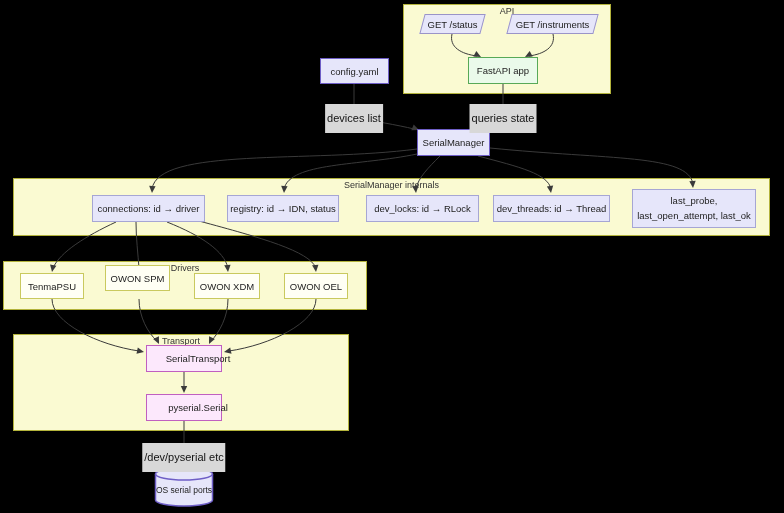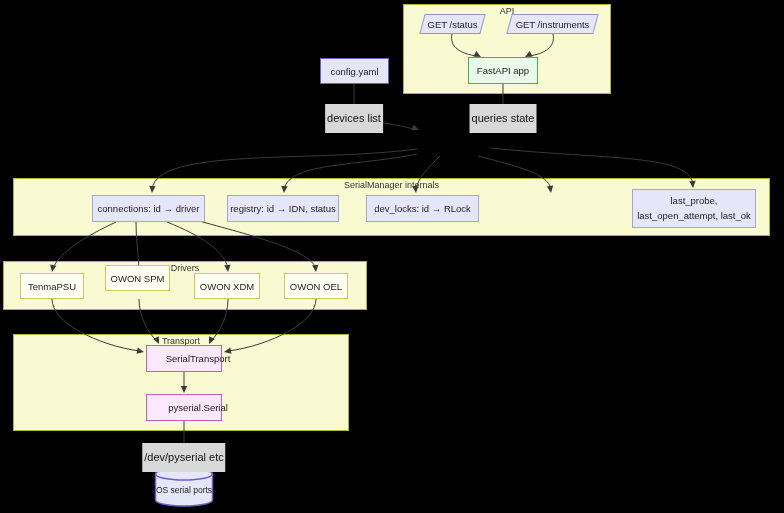--- a/index.html
+++ b/index.html
@@ -98,29 +98,35 @@
     <i class="para-bg"></i>
     <span class="para-txt">GET /instruments</span>
   </div>
   <div class="node box-green" style="left:468px;top:57px;width:70px;height:27px">
     <span>FastAPI app</span>
   </div>
 
   <div class="node box-purple" style="left:320px;top:58px;width:69px;height:26px">
     <span>config.yaml</span>
   </div>
+  <div class="node box-purple" style="left:417px;top:129px;width:73px;height:27px">
+    <span>SerialManager</span>
+  </div>
 
   <div class="node box-lav" style="left:92px;top:195px;width:113px;height:27px">
     <span>connections: id → driver</span>
   </div>
   <div class="node box-lav" style="left:227px;top:195px;width:112px;height:27px">
     <span>registry: id → IDN, status</span>
   </div>
   <div class="node box-lav" style="left:366px;top:195px;width:113px;height:27px">
     <span>dev_locks: id → RLock</span>
+  </div>
+  <div class="node box-lav" style="left:493px;top:195px;width:117px;height:27px">
+    <span>dev_threads: id → Thread</span>
   </div>
   <div class="node box-lav two-line" style="left:632px;top:189px;width:124px;height:39px">
     <span>last_probe,</span>
     <span>last_open_attempt, last_ok</span>
   </div>
 
   <div class="node box-driver" style="left:20px;top:273px;width:64px;height:26px">
     <span>TenmaPSU</span>
   </div>
   <div class="node box-driver" style="left:105px;top:265px;width:65px;height:26px">

